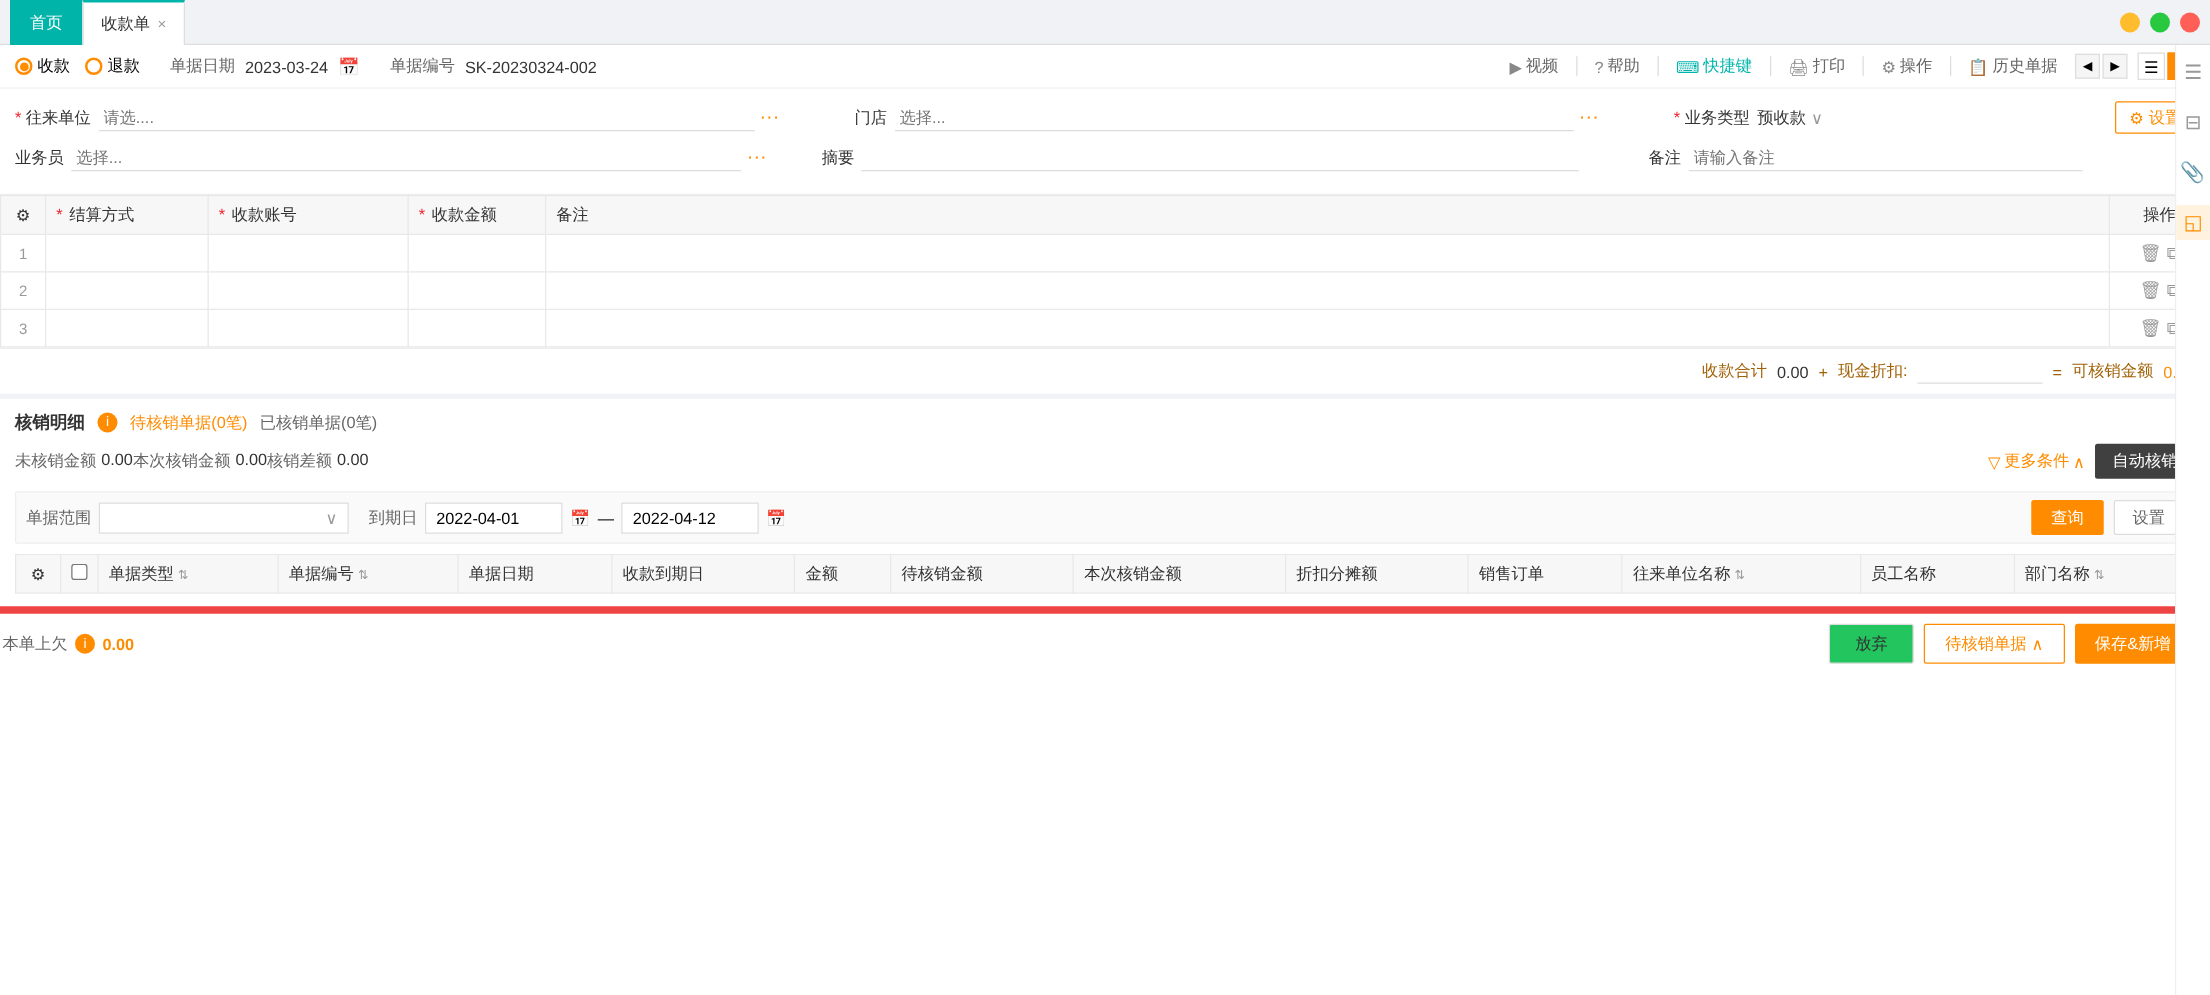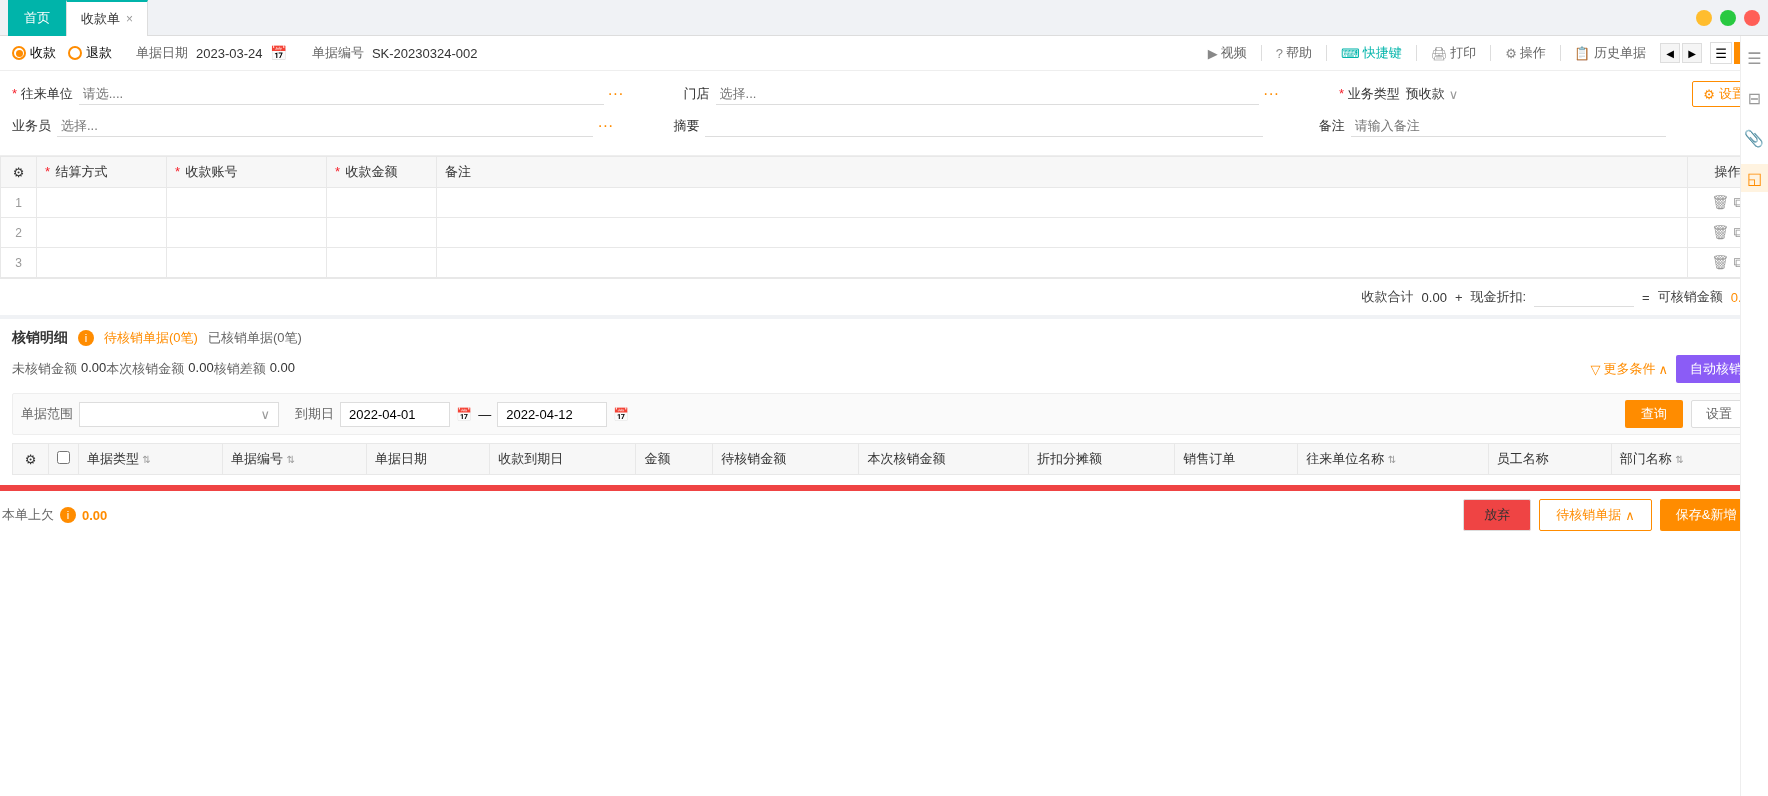--- a/index.html
+++ b/index.html
@@ -88,39 +88,39 @@
     .col-remark { }
     .row-ops { display: flex; gap: 4px; justify-content: center; }
     .row-op-btn { color: #999; cursor: pointer; font-size: 14px; }
     .required-star { color: #f5222d; margin-right: 2px; }
 
     
     .summary-row {
       display: flex; align-items: center; justify-content: flex-end;
       padding: 8px 12px; gap: 8px; border-top: 1px solid #e8e8e8; background: #fff;
     }
-    .summary-label { color: #404040; }
+    .summary-label { color: #a16207; }
     .summary-value { color: #333; }
     .summary-orange { color: #ff8c00; }
     .summary-input { width: 100px; border: none; border-bottom: 1px solid #ddd; padding: 2px 4px; }
 
     
     .verify-section { padding: 10px 12px; background: #fff; border-top: 4px solid #f0f2f5; }
     .verify-header { display: flex; align-items: center; gap: 10px; margin-bottom: 8px; }
     .verify-title { font-size: 14px; font-weight: bold; color: #333; }
     .info-icon { width: 16px; height: 16px; border-radius: 50%; background: #ff8c00; color: #fff; font-size: 11px; display: inline-flex; align-items: center; justify-content: center; cursor: pointer; }
     .tab-link { color: #ff8c00; cursor: pointer; font-size: 12px; }
     .verify-stats { display: flex; align-items: center; margin-bottom: 10px; }
     .stat-item { display: flex; gap: 4px; }
     .stat-label { color: #666; }
     .stat-value { color: #333; }
     .verify-toolbar { display: flex; align-items: center; justify-content: flex-end; margin-bottom: 8px; gap: 8px; }
     .filter-btn { display: flex; align-items: center; gap: 3px; color: #ff8c00; cursor: pointer; font-size: 12px; }
     .auto-btn {
-      background: #8b5cf6; color: #fff; border: none; padding: 5px 14px;
+      background: #404040; color: #fff; border: none; padding: 5px 14px;
       cursor: pointer; border-radius: 2px; font-size: 13px;
     }
 
     
     .filter-row { display: flex; align-items: center; gap: 16px; margin-bottom: 8px; padding: 6px 8px; background: #fafafa; border: 1px solid #eee; border-radius: 2px; }
     .filter-field { display: flex; align-items: center; gap: 6px; }
     .filter-label { color: #666; white-space: nowrap; }
     .filter-select { display: flex; align-items: center; width: 200px; border: 1px solid #ddd; padding: 4px 8px; background: #fff; cursor: pointer; }
     .filter-select-arrow { margin-left: auto; color: #999; }
     .date-range { display: flex; align-items: center; gap: 6px; }
@@ -140,21 +140,21 @@
     
     .footer {
       display: flex; align-items: center; justify-content: space-between;
       padding: 8px 2px; background: #fff; border-top: 6px solid #ef4444;
       flex-shrink: 0;
     }
     .footer-left { display: flex; align-items: center; gap: 6px; }
     .footer-label { color: #666; }
     .footer-value { color: #ff8c00; font-weight: bold; }
     .footer-actions { display: flex; gap: 8px; }
-    .btn-abandon { background: #ef4444; color: #333; border: 1px solid #ddd; padding: 6px 20px; cursor: pointer; border-radius: 2px; font-size: 13px; }
+    .btn-abandon { background: #22c55e; color: #333; border: 1px solid #ddd; padding: 6px 20px; cursor: pointer; border-radius: 2px; font-size: 13px; }
     .btn-draft { background: #fff; color: #ff8c00; border: 1px solid #ff8c00; padding: 6px 16px; cursor: pointer; border-radius: 2px; font-size: 13px; display: flex; align-items: center; gap: 4px; }
     .btn-save { background: #ff8c00; color: #fff; border: none; padding: 6px 16px; cursor: pointer; border-radius: 2px; font-size: 13px; display: flex; align-items: center; gap: 4px; }
 
     
     .right-sidebar {
       position: fixed; right: 0; top: 36px; width: 28px; height: calc(796px - 36px);
       background: #fff; border-left: 1px solid #eee; display: flex; flex-direction: column;
       align-items: center; padding: 8px 0; gap: 12px;
     }
     .sidebar-icon { color: #999; cursor: pointer; font-size: 16px; display: flex; align-items: center; justify-content: center; width: 28px; height: 28px; }
@@ -273,21 +273,21 @@
     <div class="form-row">
 
       <div class="form-field" style="flex: 2.5;">
         <span class="form-label">业务员</span>
         <input class="form-input" type="text" placeholder="选择..." style="">
         <span class="more-btn">···</span>
       </div>
       <div style="width: 40px;"></div>
 
       <div class="form-field" style="flex: 2.5;">
-        <span class="form-label" style="margin-left: 16px;">摘要</span>
+        <span class="form-label" style="">摘要</span>
         <input class="form-input" type="text" style="">
       </div>
       <div style="width: 40px;"></div>
 
       <div class="form-field" style="flex: 1.5;">
         <span class="form-label" style="margin-left: 16px;">备注</span>
         <input class="form-input" type="text" placeholder="请输入备注" style="">
       </div>
       <div style="width: 90px;"></div>
     </div>

